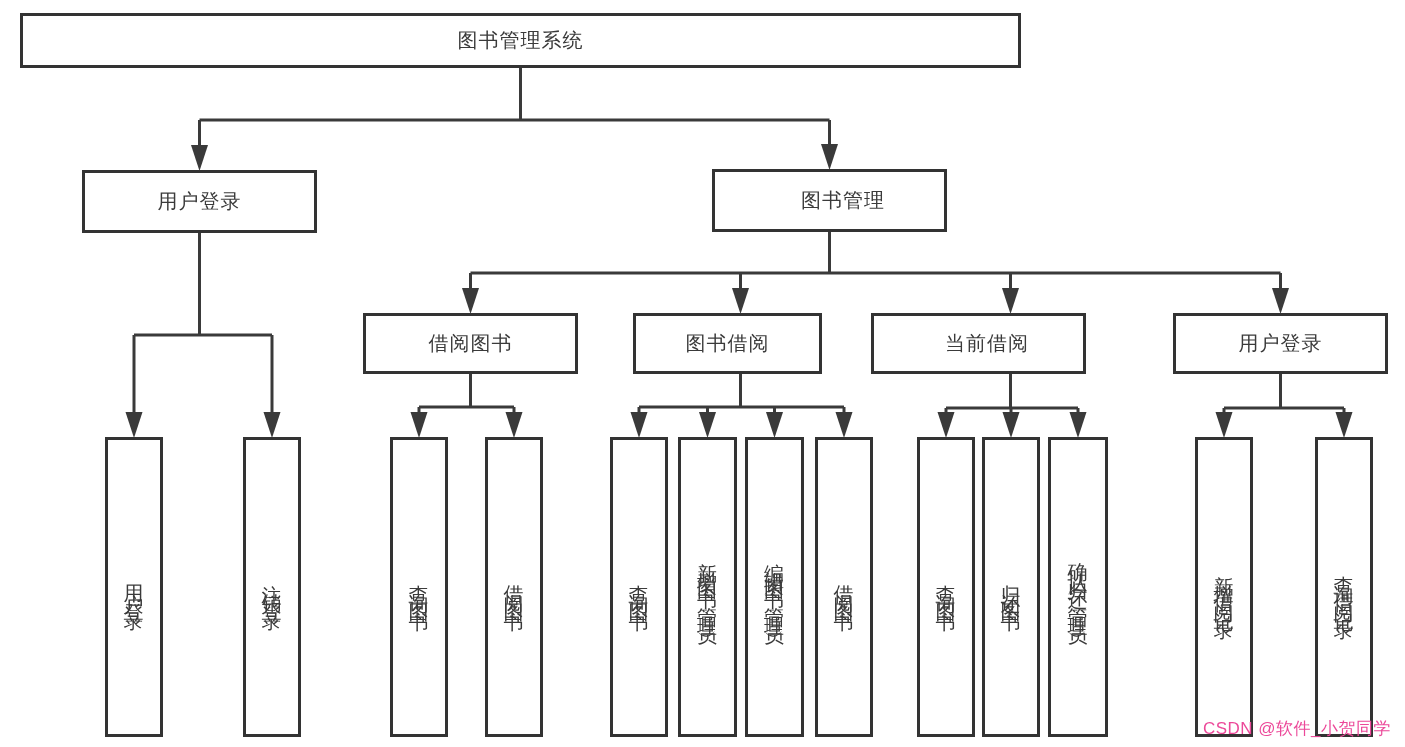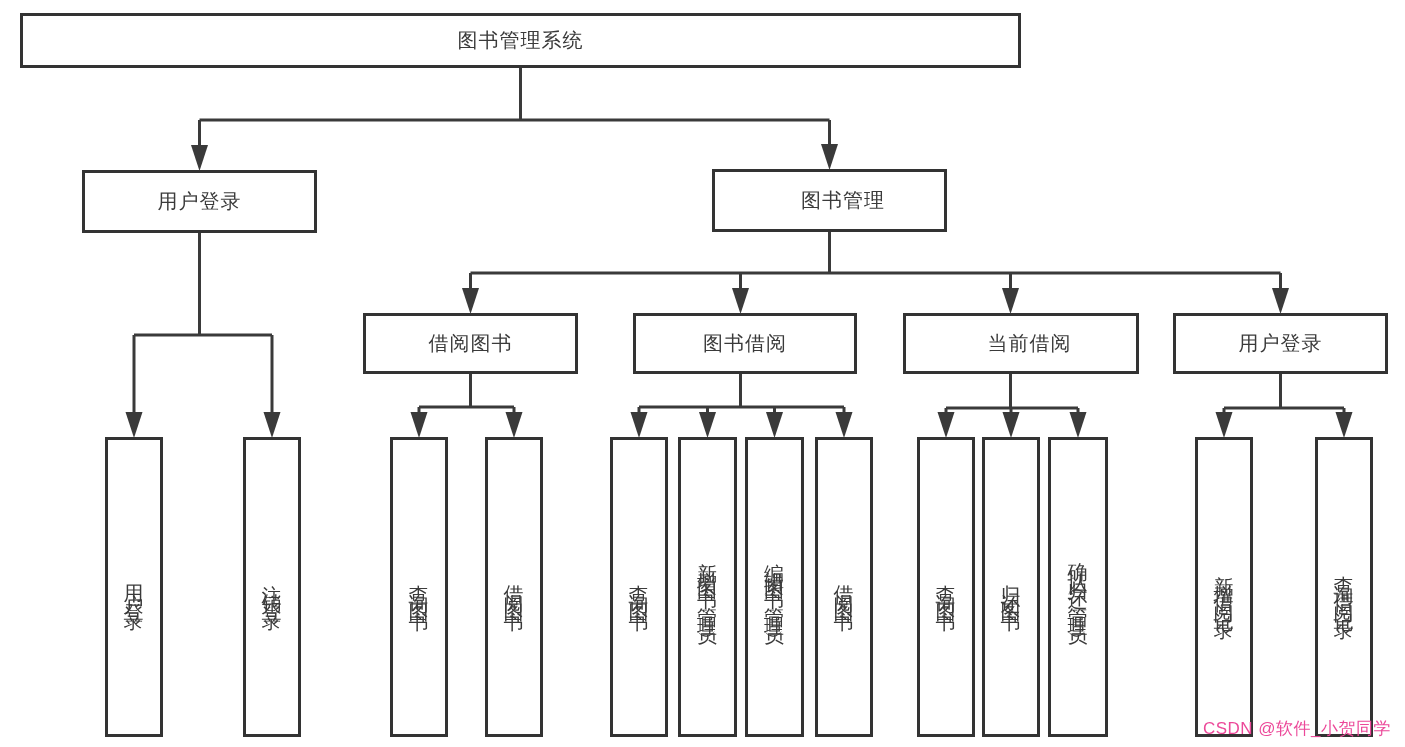--- a/index.html
+++ b/index.html
@@ -130,36 +130,36 @@
     </div>
     <div class="node h-node" style="left: 363px; top: 313px; width: 215px; height: 61px;">
       <span class="node-label">借阅图书</span>
     </div>
     <div class="node v-node" style="left: 390px; top: 437px; width: 58px; height: 300px;">
       <span class="node-label">查询图书</span>
     </div>
     <div class="node v-node" style="left: 485px; top: 437px; width: 58px; height: 300px;">
       <span class="node-label">借阅图书</span>
     </div>
-    <div class="node h-node" style="left: 633px; top: 313px; width: 224px; height: 61px;">
+    <div class="node h-node" style="left: 633px; top: 313px; width: 189px; height: 61px;">
       <span class="node-label">图书借阅</span>
     </div>
     <div class="node v-node" style="left: 610px; top: 437px; width: 58px; height: 300px;">
       <span class="node-label">查询图书</span>
     </div>
     <div class="node v-node" style="left: 678px; top: 437px; width: 59px; height: 300px;">
       <span class="node-label">新增图书（管理员）</span>
     </div>
     <div class="node v-node" style="left: 745px; top: 437px; width: 59px; height: 300px;">
       <span class="node-label">编辑图书（管理员）</span>
     </div>
     <div class="node v-node" style="left: 815px; top: 437px; width: 58px; height: 300px;">
       <span class="node-label">借阅图书</span>
     </div>
-    <div class="node h-node" style="left: 903px; top: 313px; width: 236px; height: 61px; padding-left: 17px;">
+    <div class="node h-node" style="left: 871px; top: 313px; width: 215px; height: 61px; padding-left: 17px;">
       <span class="node-label">当前借阅</span>
     </div>
     <div class="node v-node" style="left: 917px; top: 437px; width: 58px; height: 300px;">
       <span class="node-label">查询图书</span>
     </div>
     <div class="node v-node" style="left: 982px; top: 437px; width: 58px; height: 300px;">
       <span class="node-label">归还图书</span>
     </div>
     <div class="node v-node" style="left: 1048px; top: 437px; width: 60px; height: 300px;">
       <span class="node-label">确认归还（管理员）</span>

